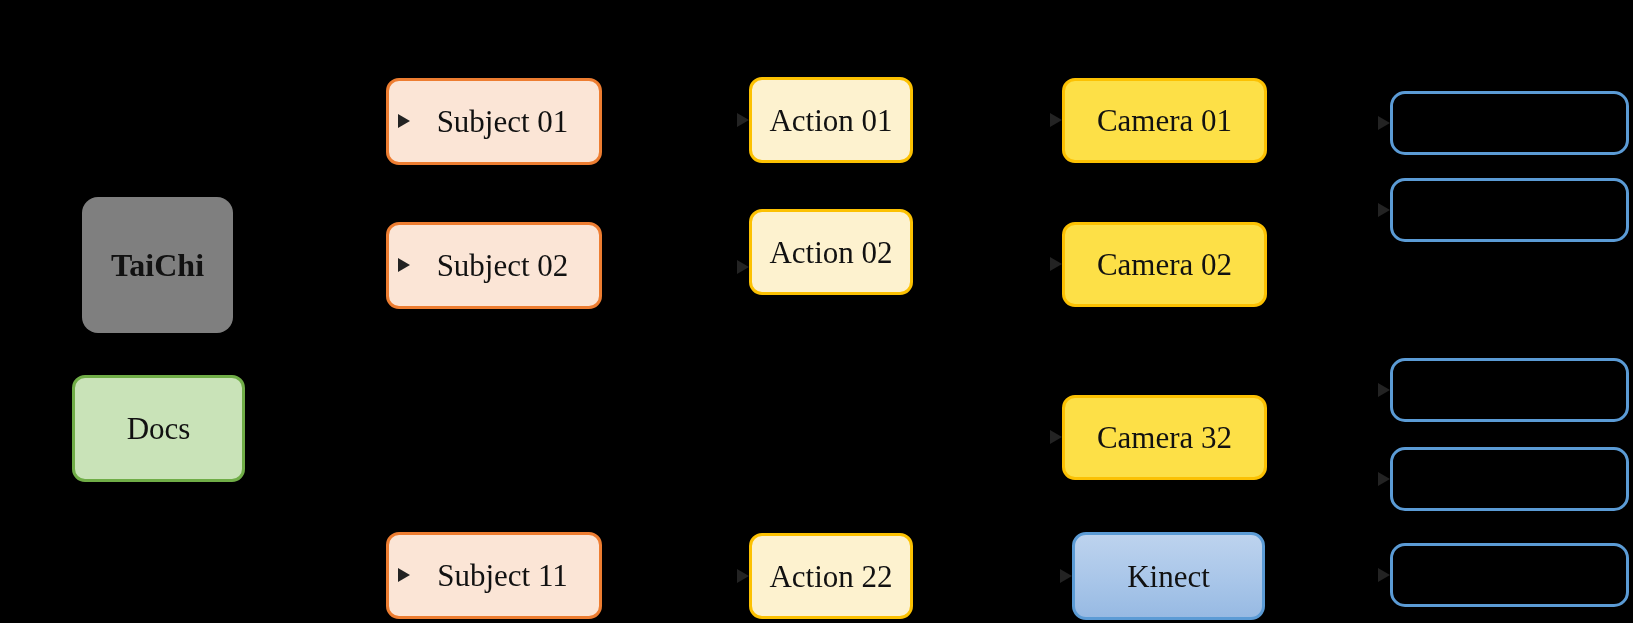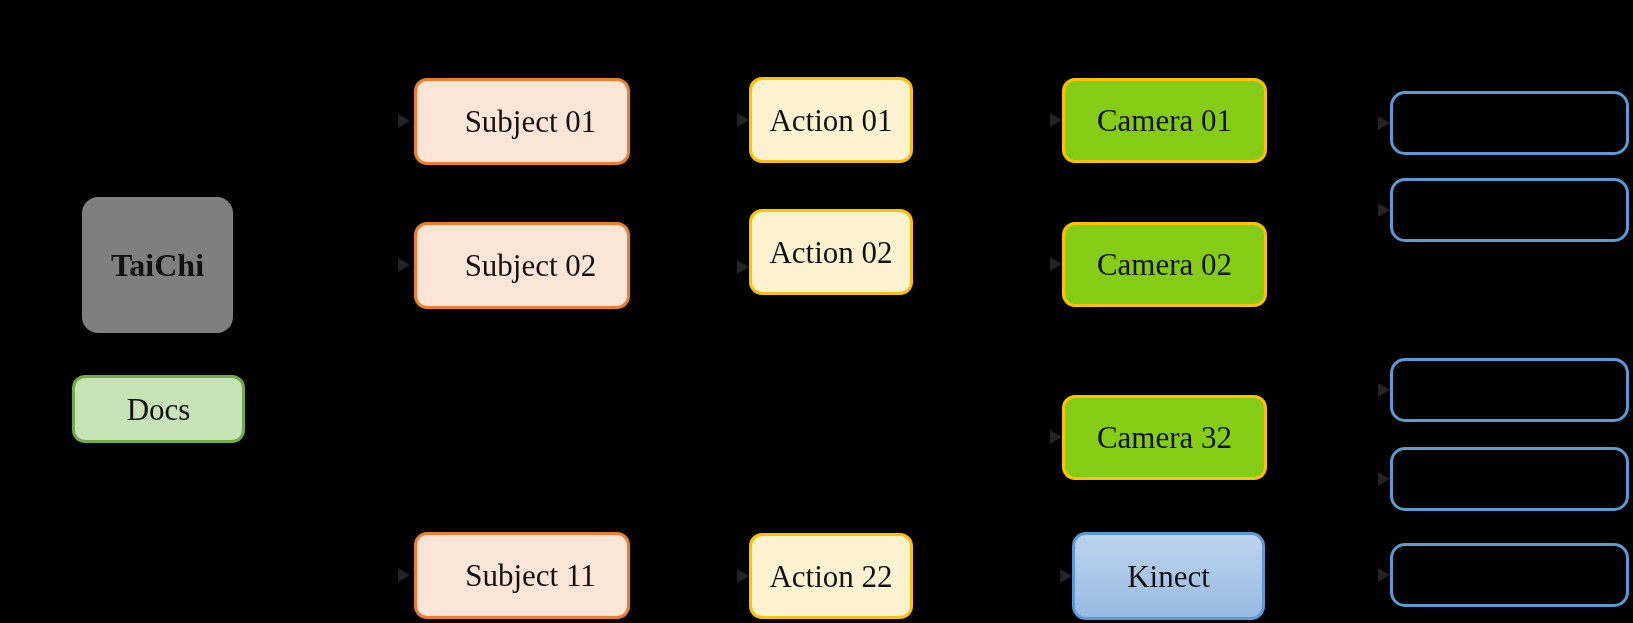--- a/index.html
+++ b/index.html
@@ -27,41 +27,41 @@
     white-space: nowrap;
   }
   .node-taichi {
     left: 82px; top: 197px; width: 151px; height: 136px;
     background: #7f7f7f;
     border-radius: 16px;
     font-weight: bold;
     font-size: 32px;
   }
   .node-docs {
-    left: 72px; top: 375px; width: 173px; height: 68px;
+    left: 72px; top: 375px; width: 173px; height: 107px;
     background: #c9e3b8;
     border: 3px solid #70ad47;
     border-radius: 13px;
   }
   .node-subject {
-    left: 414px; width: 216px; height: 87px;
+    left: 386px; width: 216px; height: 87px;
     background: #fbe5d6;
     border: 3px solid #ed7d31;
     border-radius: 13px;
     padding-left: 17px;
   }
   .node-action {
     left: 749px; width: 164px; height: 86px;
     background: #fdf2cf;
     border: 3px solid #fcc102;
     border-radius: 13px;
   }
   .node-camera {
     left: 1062px; width: 205px; height: 85px;
-    background: #84cc16;
+    background: #fde047;
     border: 3px solid #fcc102;
     border-radius: 13px;
   }
   .node-kinect {
     left: 1072px; top: 532px; width: 193px; height: 88px;
     background: linear-gradient(180deg, #bdd3ee 0%, #a9c6e9 55%, #97bae3 100%);
     border: 3px solid #5b9bd5;
     border-radius: 14px;
   }
   .file-box {

